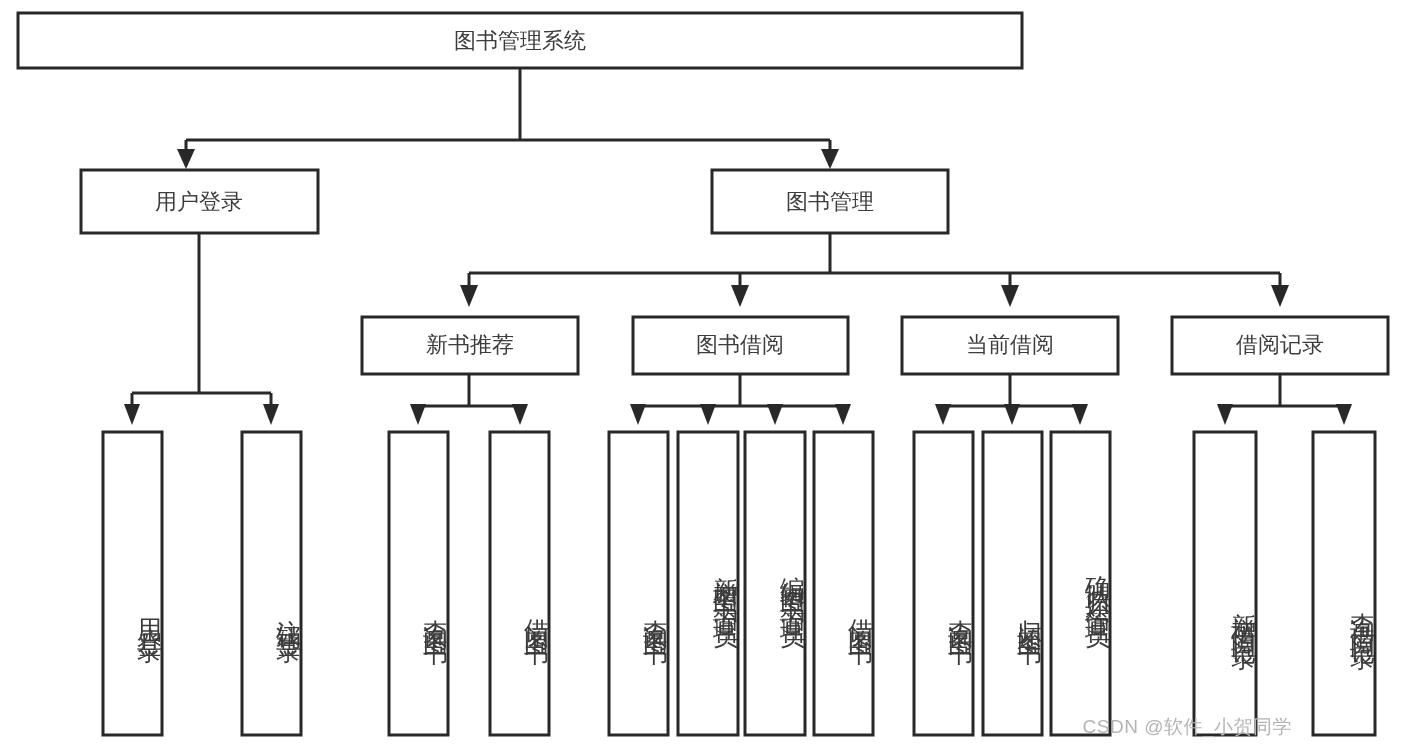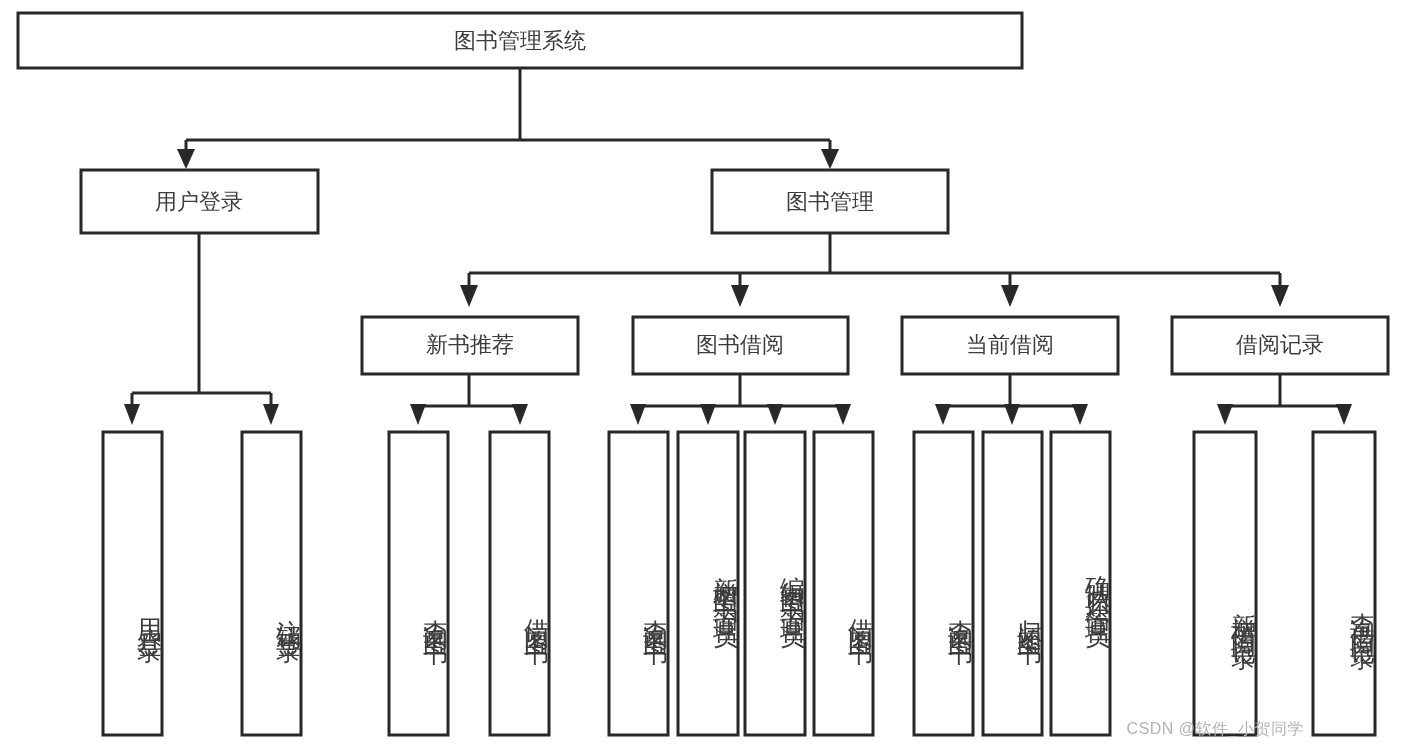--- a/index.html
+++ b/index.html
@@ -41,24 +41,24 @@
   }
   .node-label {
     fill: #3c3c3c;
     font-family: "Liberation Sans", "DejaVu Sans", sans-serif;
     font-size: 22px;
     text-anchor: middle;
     dominant-baseline: middle;
   }
   .watermark {
     position: absolute;
-    right: 12px;
+    right: 24px;
     bottom: 7px;
     font-family: "Liberation Sans", "DejaVu Sans", sans-serif;
-    font-size: 16px;
+    font-size: 19px;
     color: #b4b4b4;
     white-space: nowrap;
     letter-spacing: 0.5px;
   }
 </style>
 </head>
 <body>
 
 <div id="diagram-root">
 

